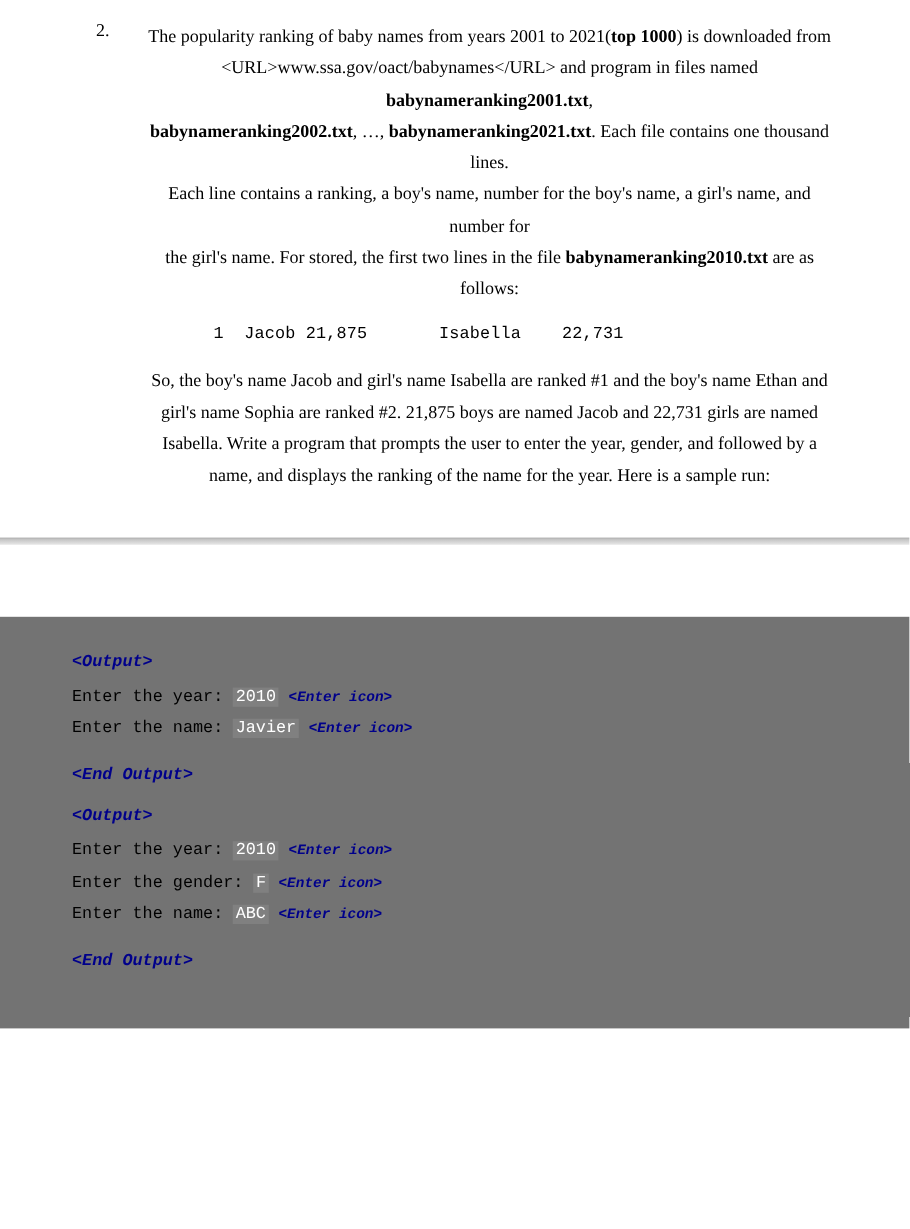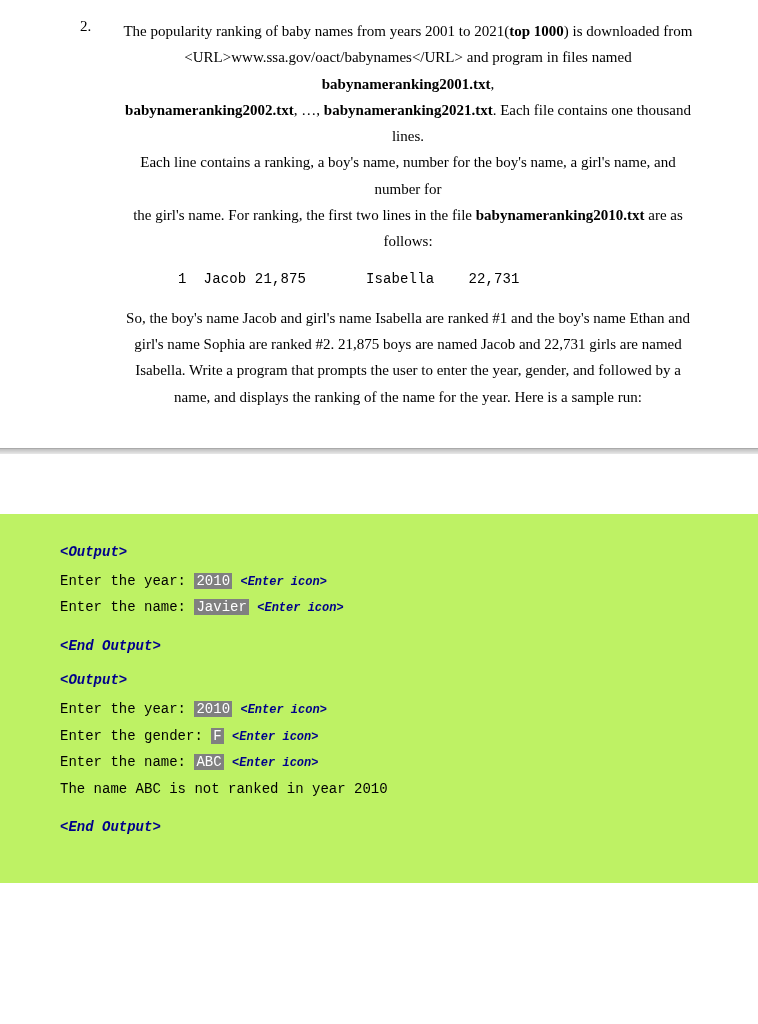--- a/index.html
+++ b/index.html
@@ -58,21 +58,21 @@
 
     .divider {
       height: 6px;
       background: linear-gradient(to bottom, #c0c0c0, #e8e8e8);
       margin-top: 20px;
       border-top: 1px solid #aaa;
     }
 
     .bottom-section {
       padding: 30px 60px 30px 60px;
-      background: #bef264;
+      background: #737373;
     }
 
     .output-block {
       margin-bottom: 18px;
     }
 
     .output-tag {
       font-family: 'Courier New', Courier, monospace;
       font-size: 14px;
       color: #00008B;
@@ -123,21 +123,21 @@
     <div class="item-content">
       <p>
         <span>The popularity ranking of baby names from years 2001 to 2021(</span><span class="bold">top 1000</span><span>) is downloaded from</span>
         <br>
         <span>&lt;URL&gt;www.ssa.gov/oact/babynames&lt;/URL&gt;</span><span> and program in files named </span><span class="bold">babynameranking2001.txt</span><span>,</span>
         <br>
         <span class="bold">babynameranking2002.txt</span><span>, …, </span><span class="bold">babynameranking2021.txt</span><span>. Each file contains one thousand lines.</span>
         <br>
         <span>Each line contains a ranking, a boy's name, number for the boy's name, a girl's name, and number for</span>
         <br>
-        <span>the girl's name. For ranking, the first two lines in the file </span><span class="bold">babynameranking2010.txt</span><span> are as follows:</span>
+        <span>the girl's name. For stored, the first two lines in the file </span><span class="bold">babynameranking2010.txt</span><span> are as follows:</span>
       </p>
 
       <div class="code-block">
         <div class="code-line">1  Jacob 21,875       Isabella    22,731</div>
       </div>
 
       <p>So, the boy's name Jacob and girl's name Isabella are ranked #1 and the boy's name Ethan and girl's name Sophia are ranked #2. 21,875 boys are named Jacob and 22,731 girls are named Isabella. Write a program that prompts the user to enter the year, gender, and followed by a name, and displays the ranking of the name for the year. Here is a sample run:</p>
     </div>
   </div>
 </div>
@@ -172,18 +172,17 @@
     </div>
 
     <div class="output-line">
       <span>Enter the gender: </span><span class="highlighted-value">F</span> <span class="enter-icon">&lt;Enter icon&gt;</span>
     </div>
 
     <div class="output-line">
       <span>Enter the name: </span><span class="highlighted-value">ABC</span> <span class="enter-icon">&lt;Enter icon&gt;</span>
     </div>
 
-    <div class="result-line">The name ABC is not ranked in year 2010</div>
     <br>
     <div class="output-tag">&lt;End Output&gt;</div>
   </div>
 
 </div>
 
 </body></html>

